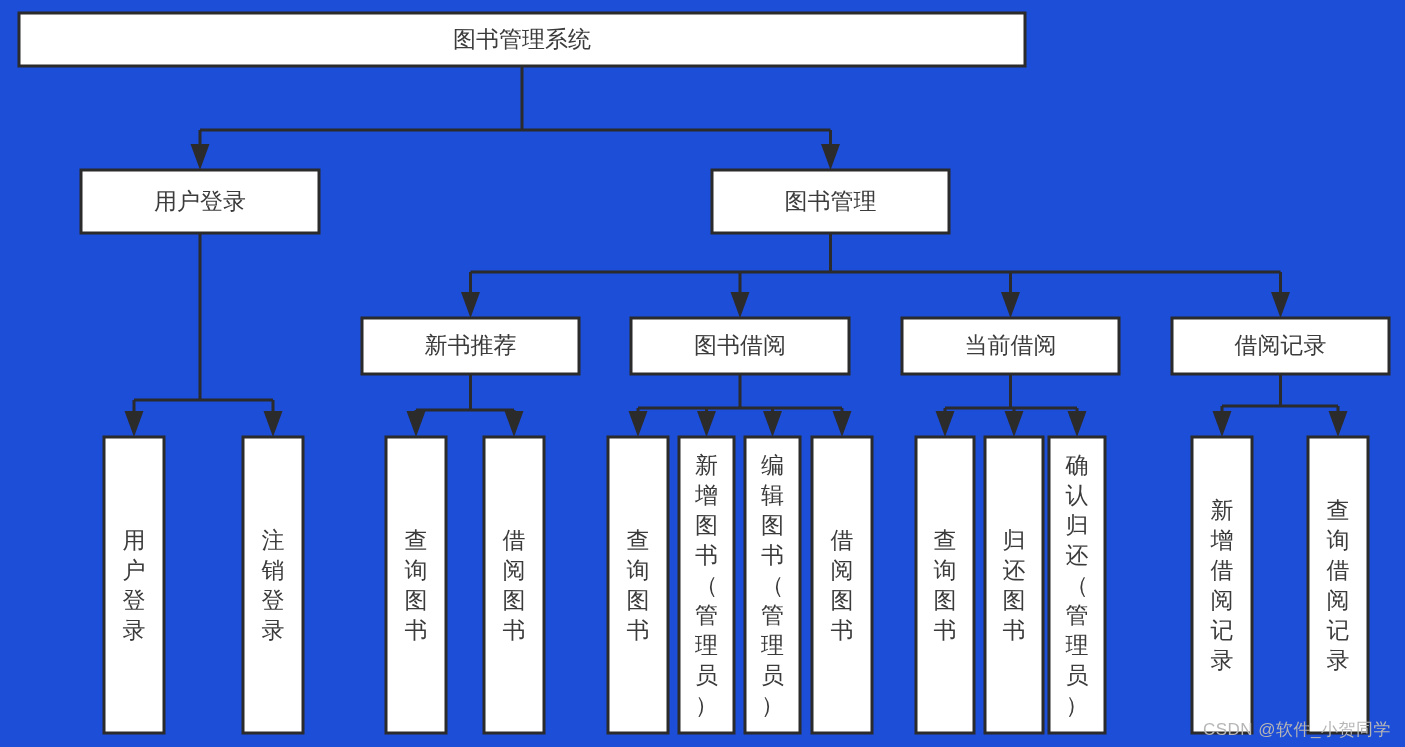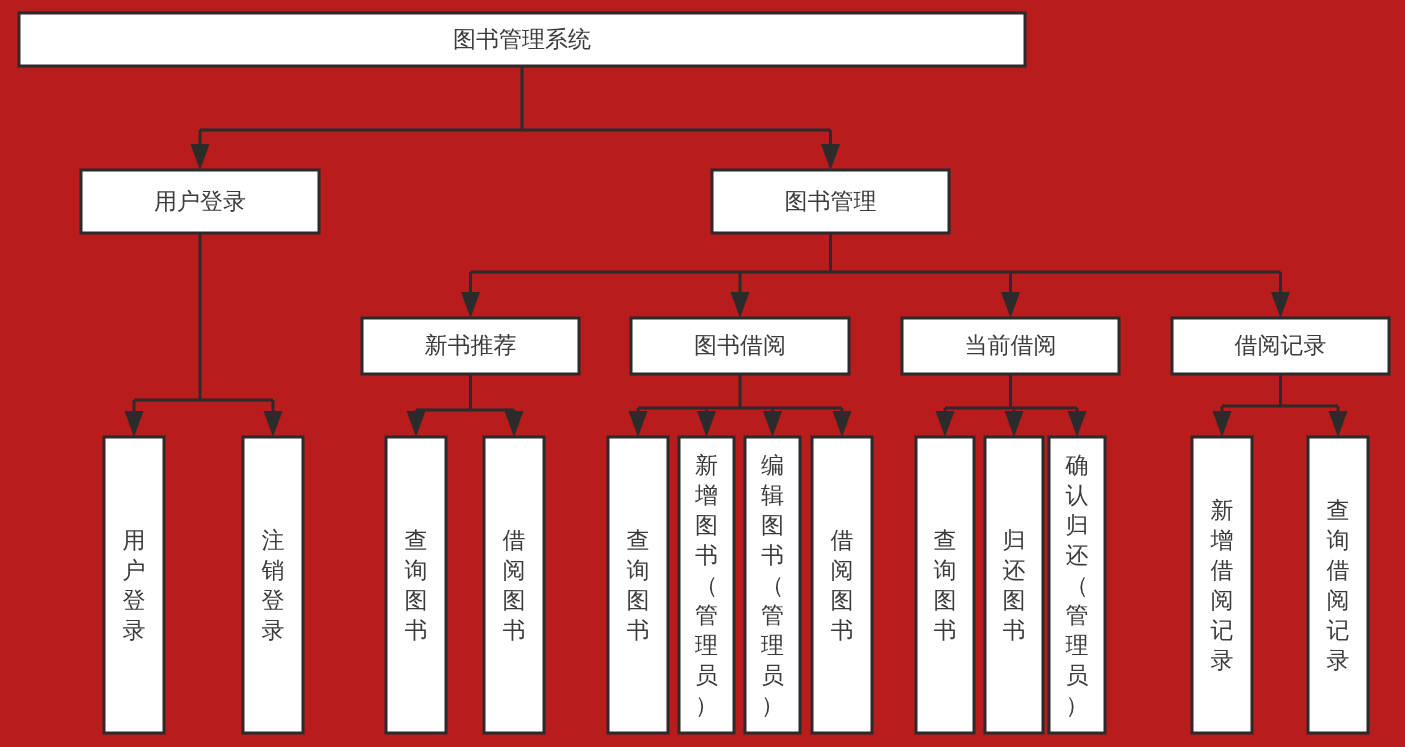--- a/index.html
+++ b/index.html
@@ -11,21 +11,21 @@
   body {
     font-family: "Liberation Sans", "DejaVu Sans", sans-serif;
     width: 1405px;
     height: 747px;
     overflow: hidden;
   }
   #diagram-root {
     position: relative;
     width: 1405px;
     height: 747px;
-    background: #b91c1c;
+    background: #1d4ed8;
   }
   svg#flow-svg {
     position: absolute;
     top: 0;
     left: 0;
     width: 1405px;
     height: 747px;
     display: block;
   }
   .node-rect {
@@ -219,14 +219,15 @@
           <rect x="1192" y="437" width="60" height="296" class="node-rect"></rect>
           <text x="1222" y="518.4" class="node-label-vertical"><tspan x="1222" dy="0">新</tspan><tspan x="1222" dy="30">增</tspan><tspan x="1222" dy="30">借</tspan><tspan x="1222" dy="30">阅</tspan><tspan x="1222" dy="30">记</tspan><tspan x="1222" dy="30">录</tspan></text>
         </g>
         <g>
           <rect x="1308" y="437" width="60" height="296" class="node-rect"></rect>
           <text x="1338" y="518.4" class="node-label-vertical"><tspan x="1338" dy="0">查</tspan><tspan x="1338" dy="30">询</tspan><tspan x="1338" dy="30">借</tspan><tspan x="1338" dy="30">阅</tspan><tspan x="1338" dy="30">记</tspan><tspan x="1338" dy="30">录</tspan></text>
         </g>
       </g>
   </svg>
 
+  <div class="watermark">CSDN @软件_小贺同学</div>
 
 </div>
 
 </body></html>

